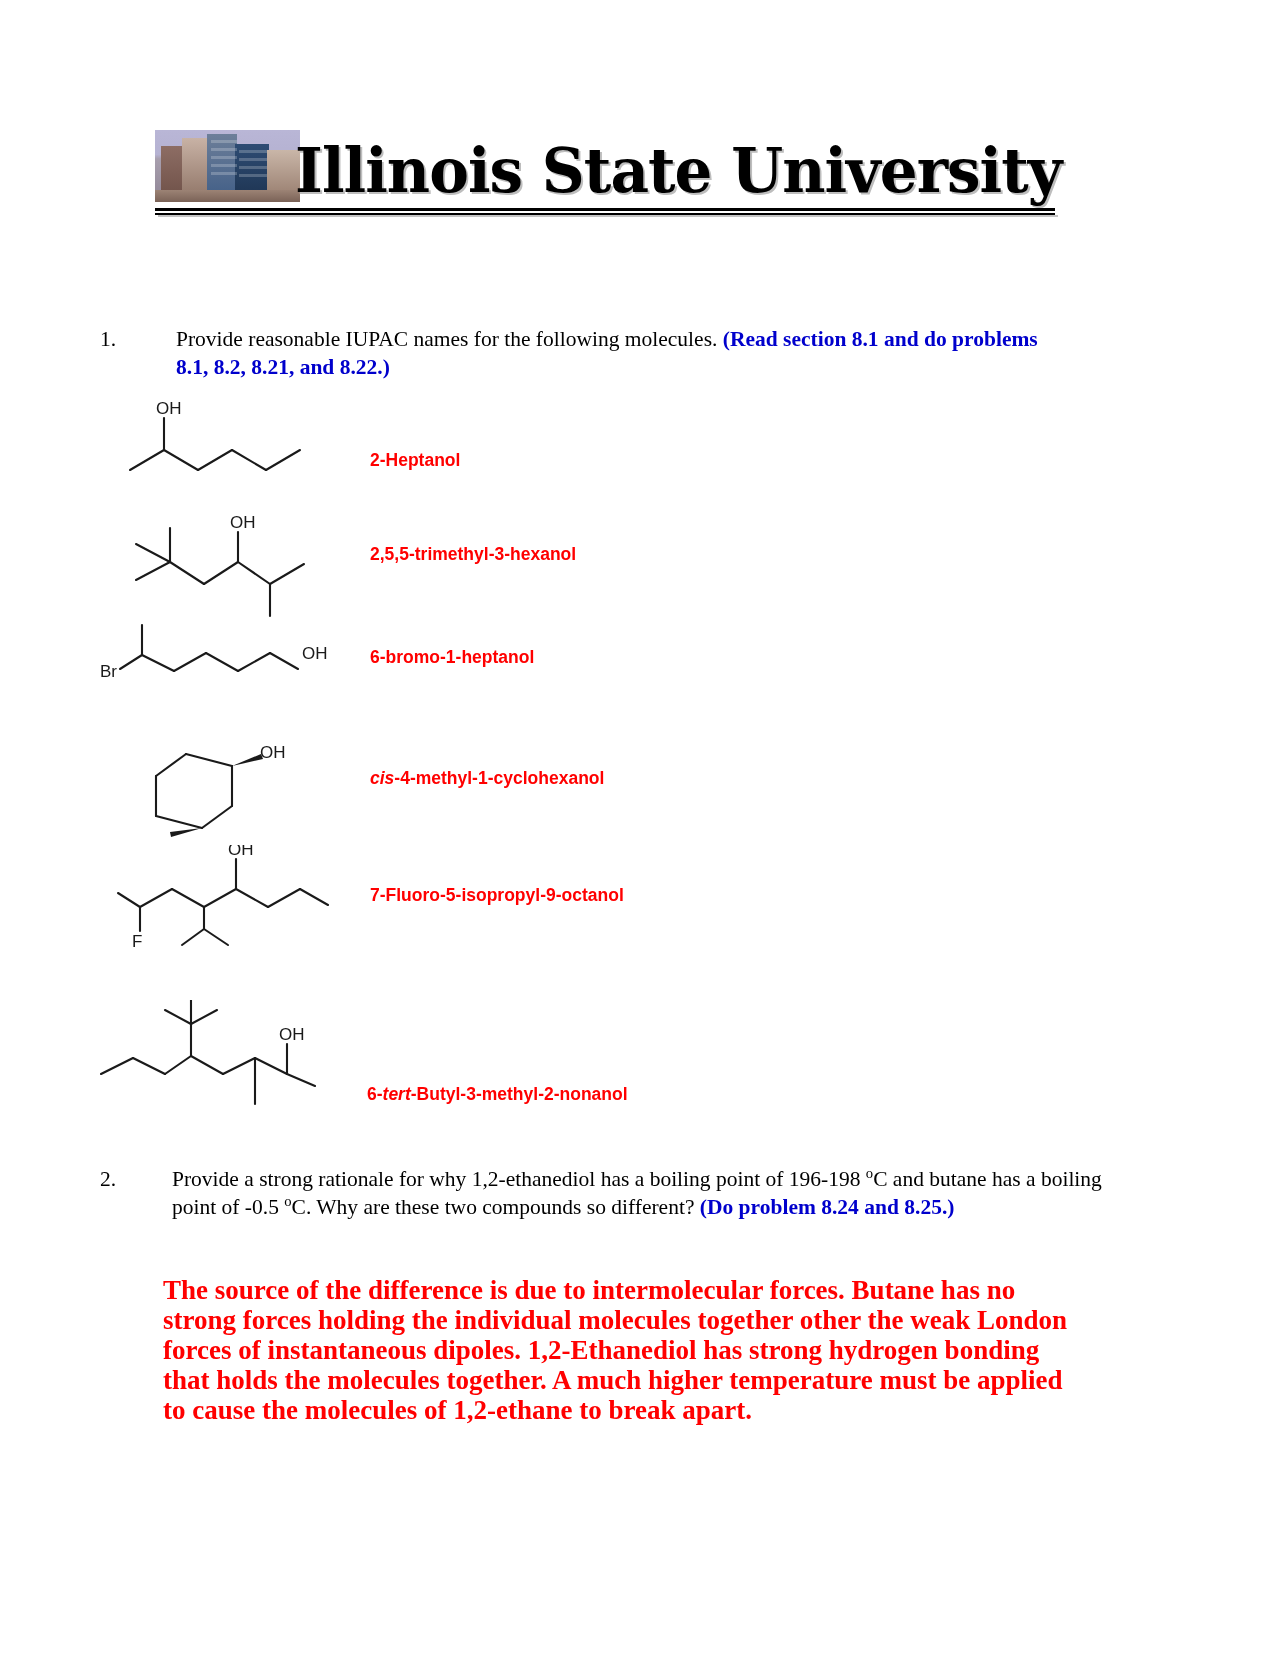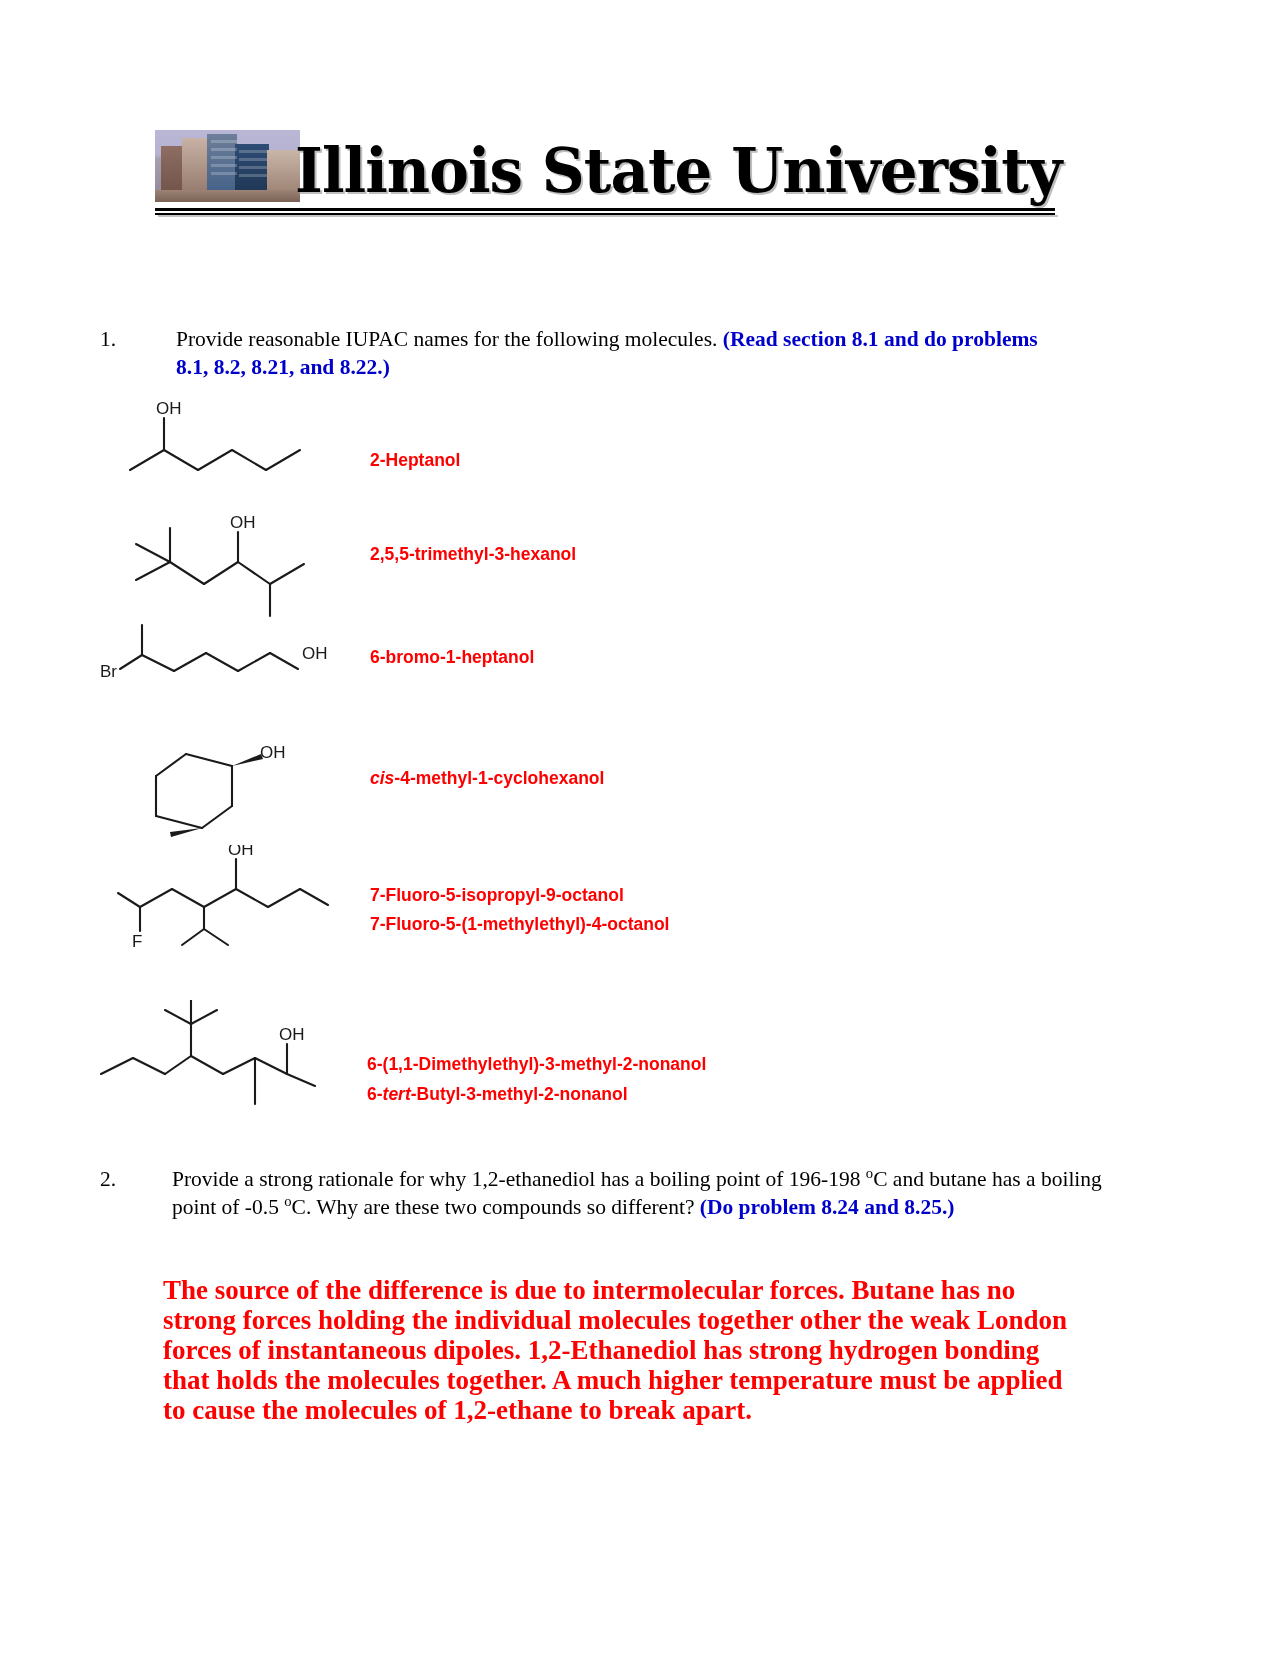--- a/index.html
+++ b/index.html
@@ -314,21 +314,20 @@
         <line x1="94" y1="62" x2="126" y2="44"></line>
         <line x1="126" y1="44" x2="126" y2="14"></line>
         <line x1="126" y1="44" x2="158" y2="62"></line>
         <line x1="158" y1="62" x2="190" y2="44"></line>
         <line x1="190" y1="44" x2="218" y2="60"></line>
       </g>
       <text class="atom" x="22" y="102">F</text>
       <text class="atom" x="118" y="10">OH</text>
     </svg>
     <div class="mol-label" style="left:260px; top:36px;">7-Fluoro-5-isopropyl-9-octanol</div>
-    <div class="mol-label" style="left:260px; top:65px;">7-Fluoro-5-(1-methylethyl)-4-octanol</div>
   </div>
 
   <div class="mol-row" style="left:95px; top:1000px; width:1000px; height:120px;">
     <svg class="mol-draw" width="250" height="120" viewBox="0 0 250 120">
       <g stroke="#1a1a1a" stroke-width="2.1" fill="none" stroke-linecap="round">
 
         <line x1="6" y1="74" x2="38" y2="58"></line>
         <line x1="38" y1="58" x2="70" y2="74"></line>
 
         <line x1="70" y1="74" x2="96" y2="56"></line>
@@ -341,21 +340,20 @@
         <line x1="128" y1="74" x2="160" y2="58"></line>
 
         <line x1="160" y1="58" x2="160" y2="74"></line>
         <line x1="160" y1="74" x2="160" y2="104"></line>
         <line x1="160" y1="58" x2="192" y2="74"></line>
         <line x1="192" y1="74" x2="192" y2="44"></line>
         <line x1="192" y1="74" x2="220" y2="86"></line>
       </g>
       <text class="atom" x="184" y="40">OH</text>
     </svg>
-    <div class="mol-label" style="left:272px; top:50px;">6-(1,1-Dimethylethyl)-3-methyl-2-nonanol</div>
     <div class="mol-label" style="left:272px; top:80px;"><span>6-</span><i>tert</i><span>-Butyl-3-methyl-2-nonanol</span></div>
   </div>
 
   <div class="q-num q2num">2.</div>
   <div class="q q2">
     <span>Provide a strong rationale for why 1,2-ethanediol has a boiling point of 196-198 </span><sup>o</sup><span>C and butane has a boiling point of -0.5 </span><sup>o</sup><span>C.  Why are these two compounds so different?  </span><span class="blue-bold">(Do problem 8.24 and 8.25.)</span>
   </div>
 
   <div class="answer2">The source of the difference is due to intermolecular forces.  Butane has no strong forces holding the individual molecules together other the weak London forces of instantaneous dipoles.  1,2-Ethanediol has strong hydrogen bonding that holds the molecules together.  A much higher temperature must be applied to cause the molecules of 1,2-ethane to break apart.</div>
 

